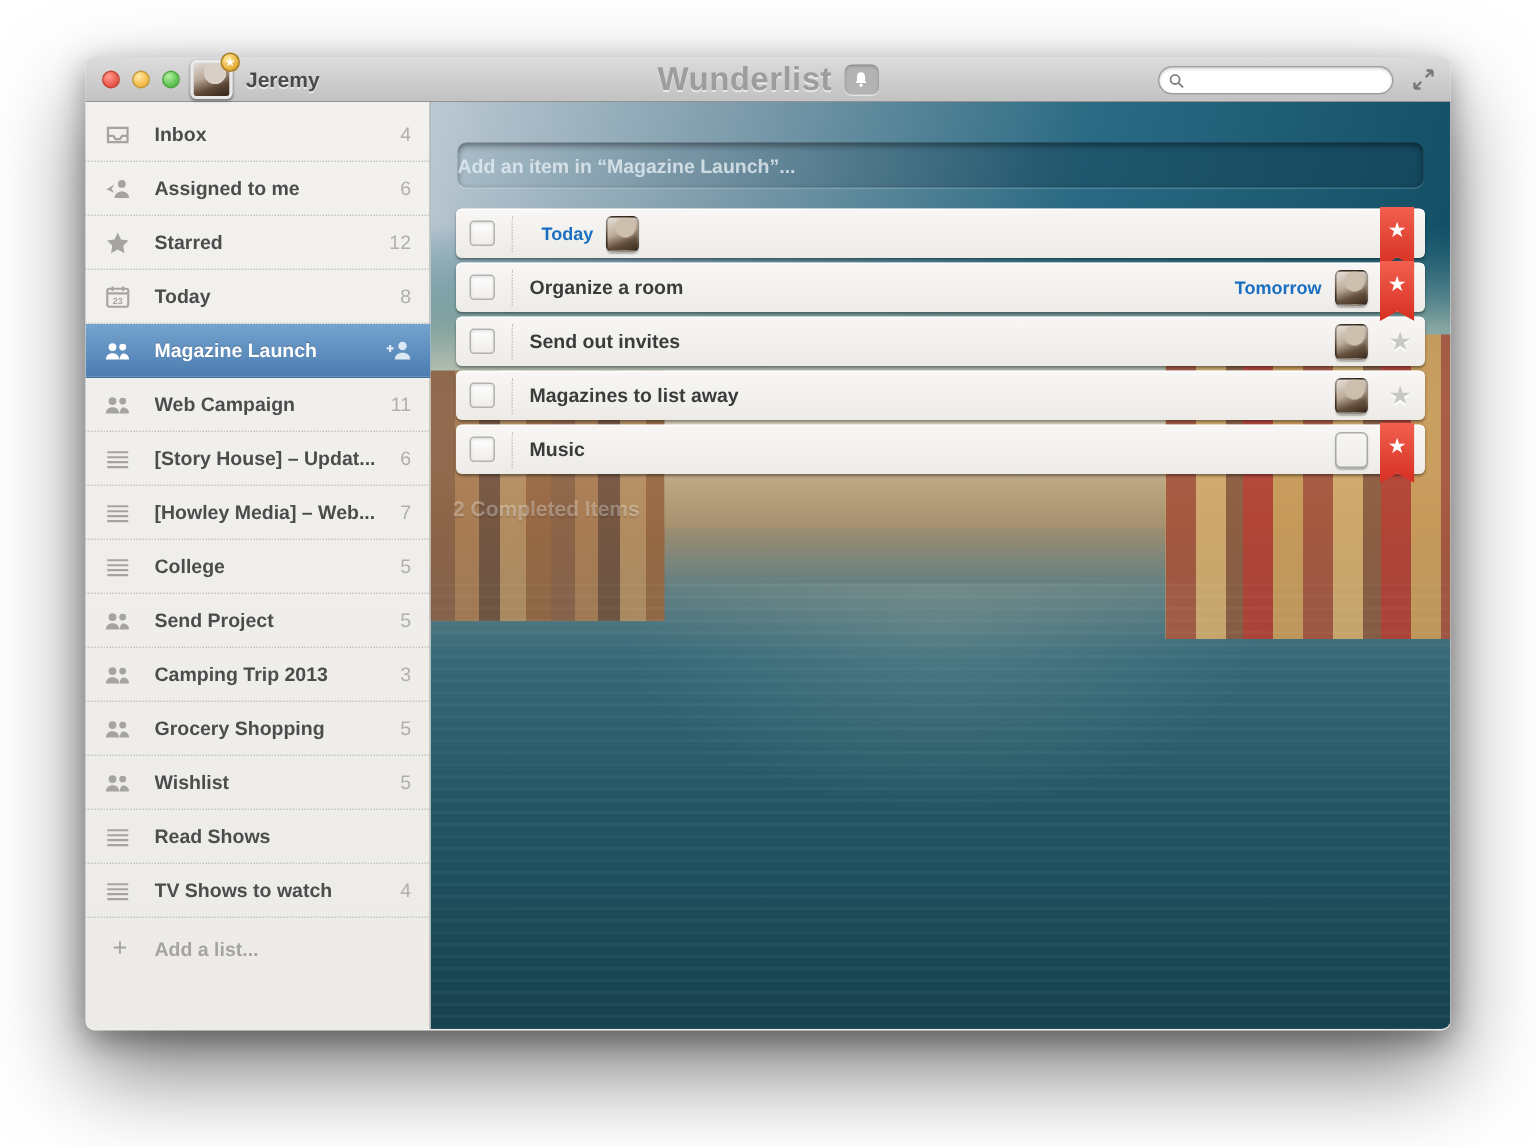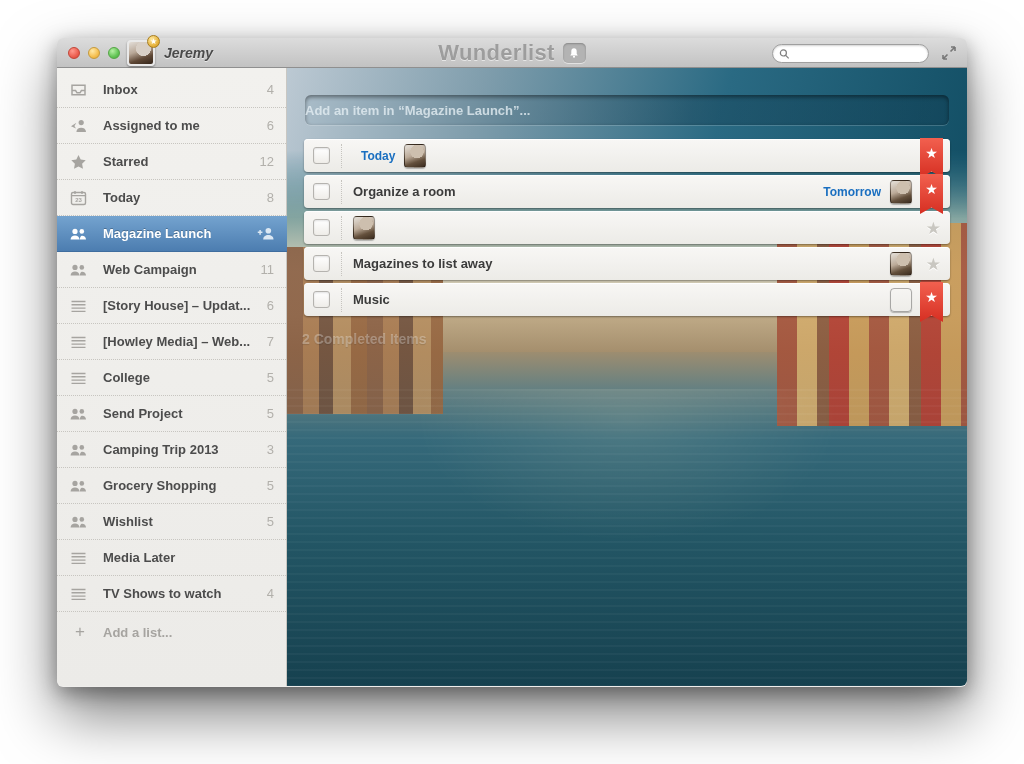--- a/index.html
+++ b/index.html
@@ -37,21 +37,21 @@
     width:28px; height:26px; border-radius:4px; position:relative;
     border:2px solid #e9e9e9; box-shadow:0 1px 2px rgba(0,0,0,.4);
     background:radial-gradient(circle at 60% 30%, #d8cfc6 0 35%, transparent 36%),
                linear-gradient(160deg,#e3ded8 0%,#b9a898 40%,#5f4836 70%,#332419 100%);
   }
   .tb-badge {
     position:absolute; right:-7px; top:-7px; width:13px; height:13px; border-radius:50%;
     background:radial-gradient(circle at 35% 30%,#ffe9a0,#e3ad33 70%,#c18f22);
     border:1px solid #a77d20; color:#fff; font-size:8px; line-height:12px; text-align:center;
   }
-  .tb-username { font-size:14px; font-weight:bold; color:#4a4a4a; text-shadow:0 1px 0 rgba(255,255,255,.6);font-style:italic; }
+  .tb-username { font-size:14px; font-weight:bold; color:#4a4a4a; text-shadow:0 1px 0 rgba(255,255,255,.6); }
 
   .tb-title {
     position:absolute; left:0; right:0; top:0; height:30px;
     display:flex; align-items:center; justify-content:center; gap:8px;
     pointer-events:none;
   }
   .tb-title-text { font-size:22px; font-weight:bold; color:#9d9d9d; text-shadow:0 1px 0 rgba(255,255,255,.55); letter-spacing:.3px; }
   .tb-bell {
     width:23px; height:20px; border-radius:5px; background:#b3b3b3;
     box-shadow:inset 0 1px 2px rgba(0,0,0,.25), 0 1px 0 rgba(255,255,255,.5);
@@ -405,21 +405,21 @@
     <span class="s-label">Wishlist</span>
     <span class="s-count">5</span>
 
   </div>
           <div class="s-item">
     <span class="s-icon">
               <svg viewBox="0 0 17 16">
     <path d="M1.5 3.5h14M1.5 6.8h14M1.5 10.1h14M1.5 13.4h14" stroke="currentColor" stroke-width="1.4"></path>
   </svg>
             </span>
-    <span class="s-label">Media Later</span>
+    <span class="s-label">Read Shows</span>
 
   </div>
           <div class="s-item">
     <span class="s-icon">
               <svg viewBox="0 0 17 16">
     <path d="M1.5 3.5h14M1.5 6.8h14M1.5 10.1h14M1.5 13.4h14" stroke="currentColor" stroke-width="1.4"></path>
   </svg>
             </span>
     <span class="s-label">TV Shows to watch</span>
     <span class="s-count">4</span>
@@ -461,20 +461,21 @@
     <span class="t-title">Organize a room</span>
     <span class="t-due">Tomorrow</span>
     <span class="t-avatar av-woman-light"></span>
     <span class="t-starzone">
               <span class="t-ribbon">★</span>
             </span>
   </div>
           <div class="task">
     <span class="t-check"></span>
     <span class="t-div"></span>
+    <span class="t-title">Send out invites</span>
 
     <span class="t-avatar av-woman-light"></span>
     <span class="t-starzone">
               <span class="t-star-gray">★</span>
             </span>
   </div>
           <div class="task">
     <span class="t-check"></span>
     <span class="t-div"></span>
     <span class="t-title">Magazines to list away</span>

